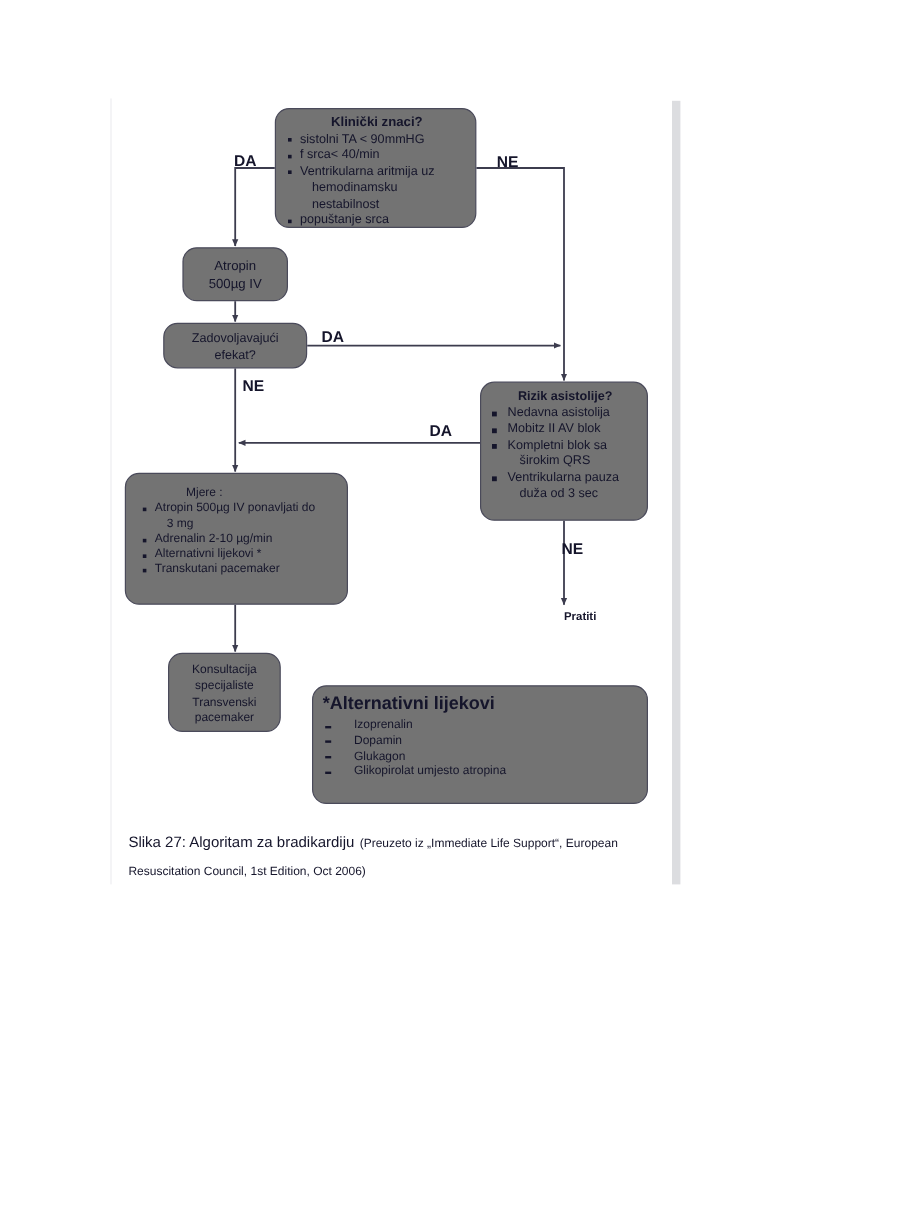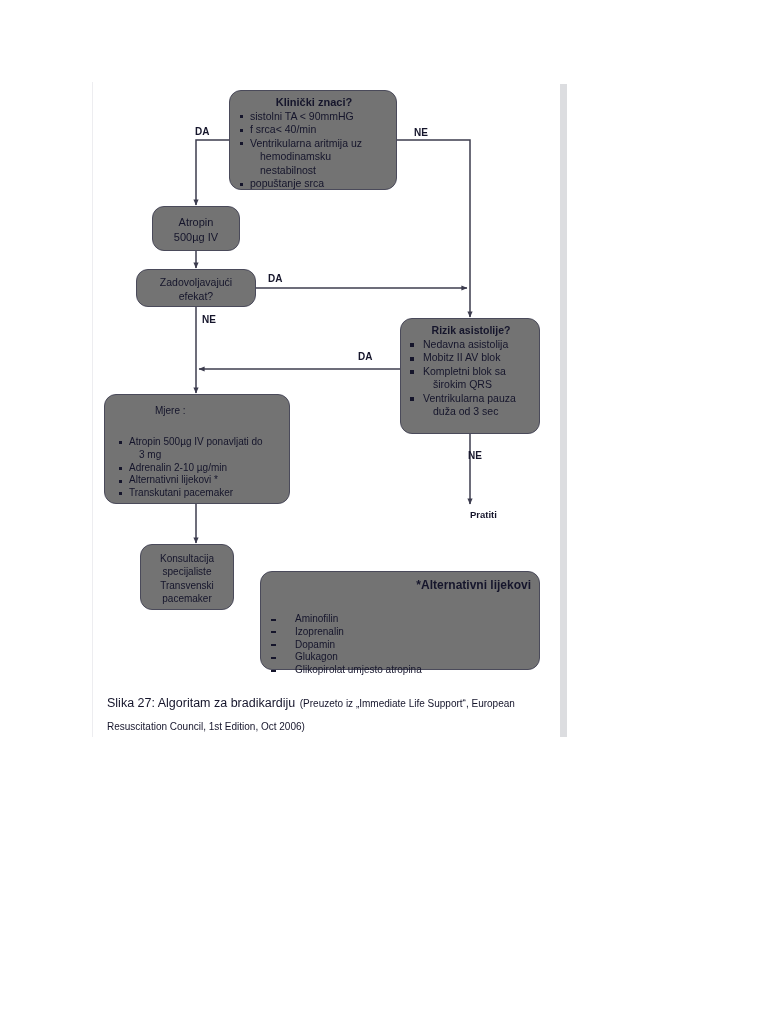--- a/index.html
+++ b/index.html
@@ -118,47 +118,47 @@
     font-size: 10.5px;
   }
   #node-asystole .node-title { font-size: 10.5px; margin-bottom: 2px; }
 
   #node-measures {
     left: 104px; top: 394px;
     width: 186px; height: 110px;
     padding: 10px 6px 0 14px;
     font-size: 10px;
   }
-  #node-measures .lead { display: block; margin-bottom: 20px; padding-left: 36px; }
+  #node-measures .lead { display: block; margin-bottom: 2px; padding-left: 36px; }
 
   #node-consult {
     left: 140px; top: 544px;
     width: 94px; height: 66px;
     font-size: 10px;
     text-align: center;
     padding-top: 7px;
     line-height: 1.33;
   }
 
   #node-altdrugs {
     left: 260px; top: 571px;
     width: 280px; height: 99px;
     padding: 6px 8px 0 8px;
     font-size: 10px;
   }
   #node-altdrugs .node-title {
-    text-align: right;
-    font-size: 12px;
-    margin-bottom: 21px;
+    text-align: left;
+    font-size: 15px;
+    margin-bottom: 4px;
   }
 
   
   .edge-label {
     position: absolute;
-    font-size: 10px;
+    font-size: 13px;
     font-weight: bold;
     color: #15152b;
     white-space: nowrap;
   }
   #label-da-top   { left: 195px; top: 126px; }
   #label-ne-top   { left: 414px; top: 127px; }
   #label-da-eff   { left: 268px; top: 273px; }
   #label-ne-eff   { left: 202px; top: 314px; }
   #label-da-back  { left: 358px; top: 351px; }
   #label-ne-asys  { left: 468px; top: 450px; }
@@ -273,21 +273,20 @@
   <div class="node" id="node-consult">
     <div>Konsultacija</div>
     <div>specijaliste</div>
     <div>Transvenski</div>
     <div>pacemaker</div>
   </div>
 
   <div class="node" id="node-altdrugs">
     <span class="node-title">*Alternativni lijekovi</span>
     <ul class="bullets dash">
-      <li>Aminofilin</li>
       <li>Izoprenalin</li>
       <li>Dopamin</li>
       <li>Glukagon</li>
       <li>Glikopirolat umjesto atropina</li>
     </ul>
   </div>
 
   <span class="edge-label" id="label-da-top">DA</span>
   <span class="edge-label" id="label-ne-top">NE</span>
   <span class="edge-label" id="label-da-eff">DA</span>

